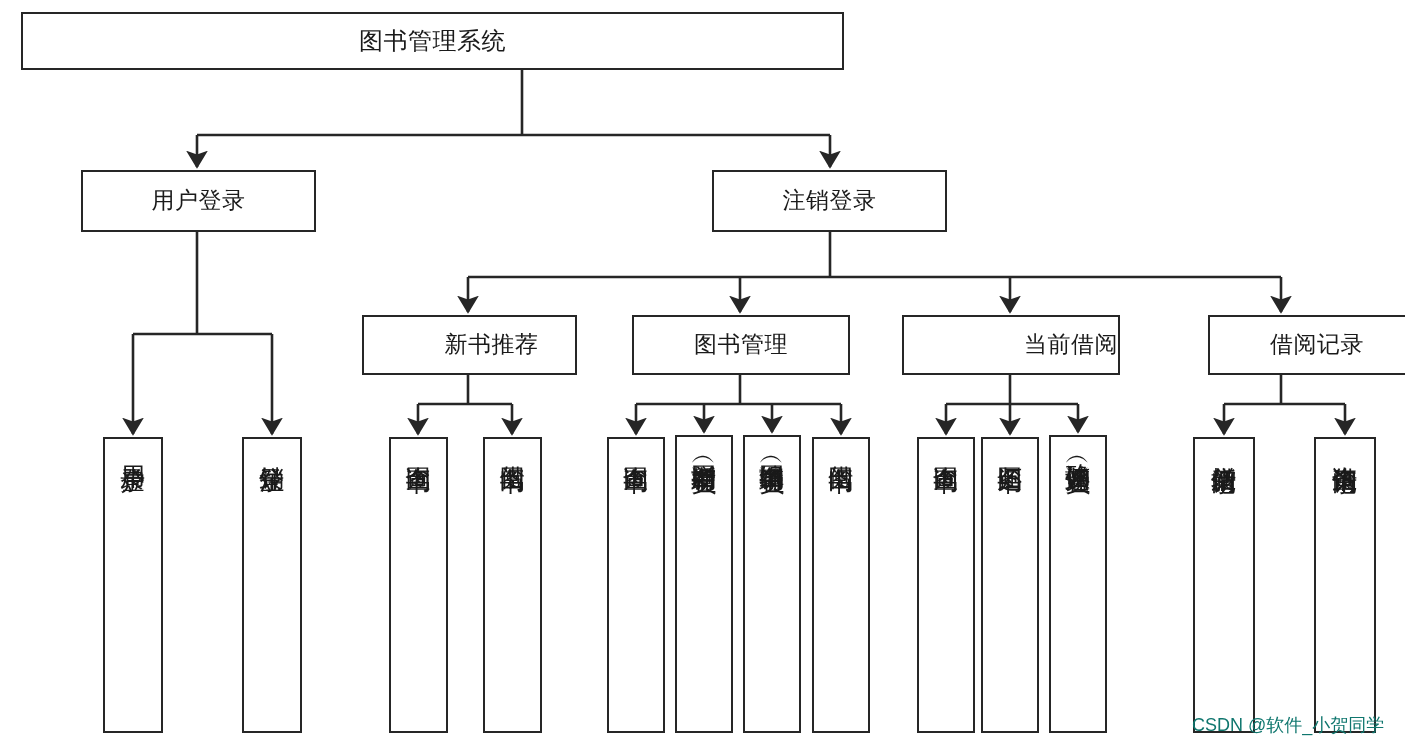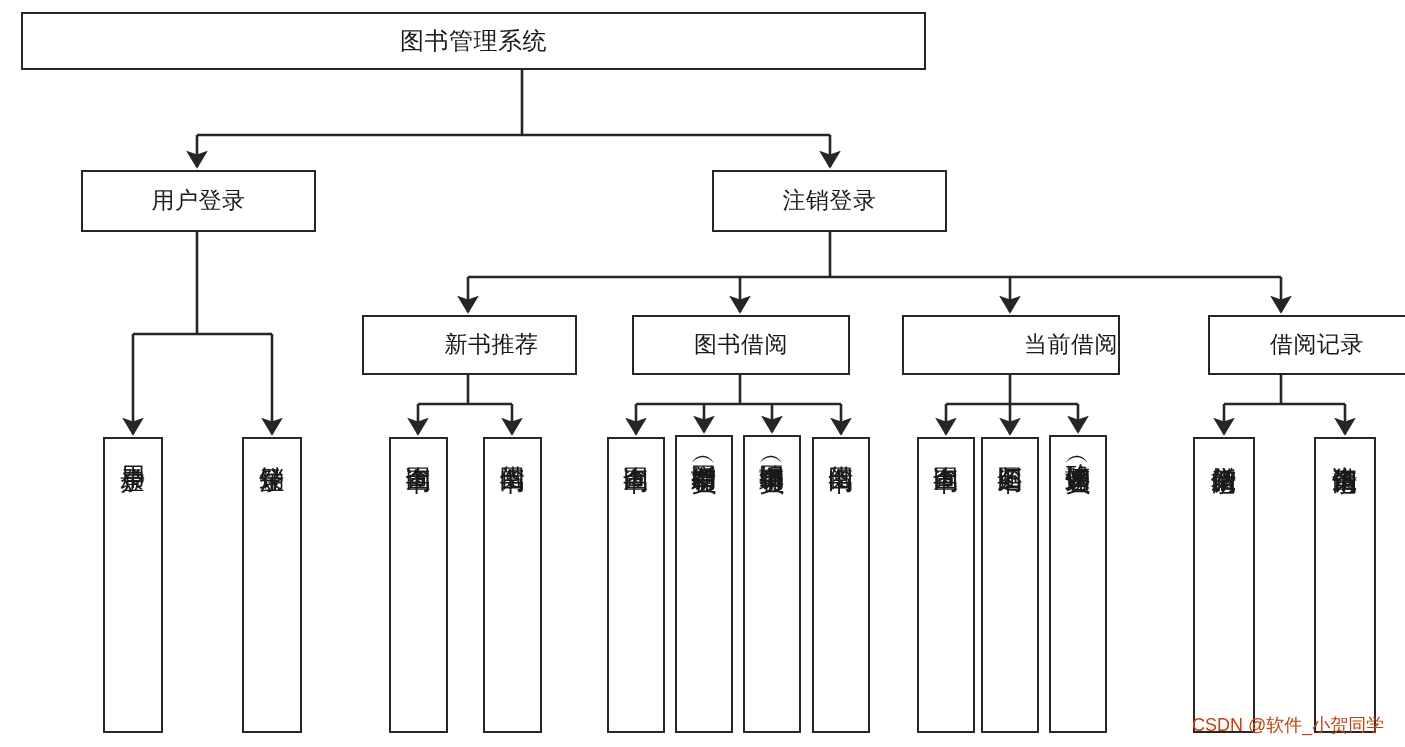--- a/index.html
+++ b/index.html
@@ -61,21 +61,21 @@
     font-size: 25px;
     line-height: 1.06;
     letter-spacing: 1px;
     white-space: nowrap;
   }
   #watermark {
     position: absolute;
     left: 1192px;
     top: 713px;
     font-size: 18px;
-    color: #c2410c;
+    color: #0f766e;
     white-space: nowrap;
     z-index: 5;
     font-family: "Liberation Sans", "DejaVu Sans", sans-serif;
   }
 </style>
 </head>
 <body>
 
 <div id="diagram">
 
@@ -122,36 +122,36 @@
       <path d="M 1010 404 L 1010 434" marker-end="url(#arrow)"></path>
       <path d="M 1078 404 L 1078 432" marker-end="url(#arrow)"></path>
 
       <path d="M 1281 375 L 1281 404"></path>
       <path d="M 1224 404 L 1345 404"></path>
       <path d="M 1224 404 L 1224 434" marker-end="url(#arrow)"></path>
       <path d="M 1345 404 L 1345 434" marker-end="url(#arrow)"></path>
     </g>
   </svg>
 
-  <div class="node horiz lvl1" style="left:21px; top:12px; width:905px; height:58px;">
+  <div class="node horiz lvl1" style="left:21px; top:12px; width:823px; height:58px;">
     <span class="label">图书管理系统</span>
   </div>
 
   <div class="node horiz" style="left:81px; top:170px; width:235px; height:62px;">
     <span class="label">用户登录</span>
   </div>
   <div class="node horiz" style="left:712px; top:170px; width:235px; height:62px;">
     <span class="label">注销登录</span>
   </div>
 
   <div class="node horiz" style="left:362px; top:315px; width:215px; height:60px;padding-left:44px;">
     <span class="label">新书推荐</span>
   </div>
   <div class="node horiz" style="left:632px; top:315px; width:218px; height:60px;">
-    <span class="label">图书借阅</span>
+    <span class="label">图书管理</span>
   </div>
   <div class="node horiz" style="left:902px; top:315px; width:218px; height:60px;justify-content:flex-end;">
     <span class="label">当前借阅</span>
   </div>
   <div class="node horiz" style="left:1169px; top:315px; width:218px; height:60px;margin-left:39px;">
     <span class="label">借阅记录</span>
   </div>
 
   <div class="node vert" style="left:103px; top:437px; width:60px; height:296px;">
     <span class="label">用户登录</span>

